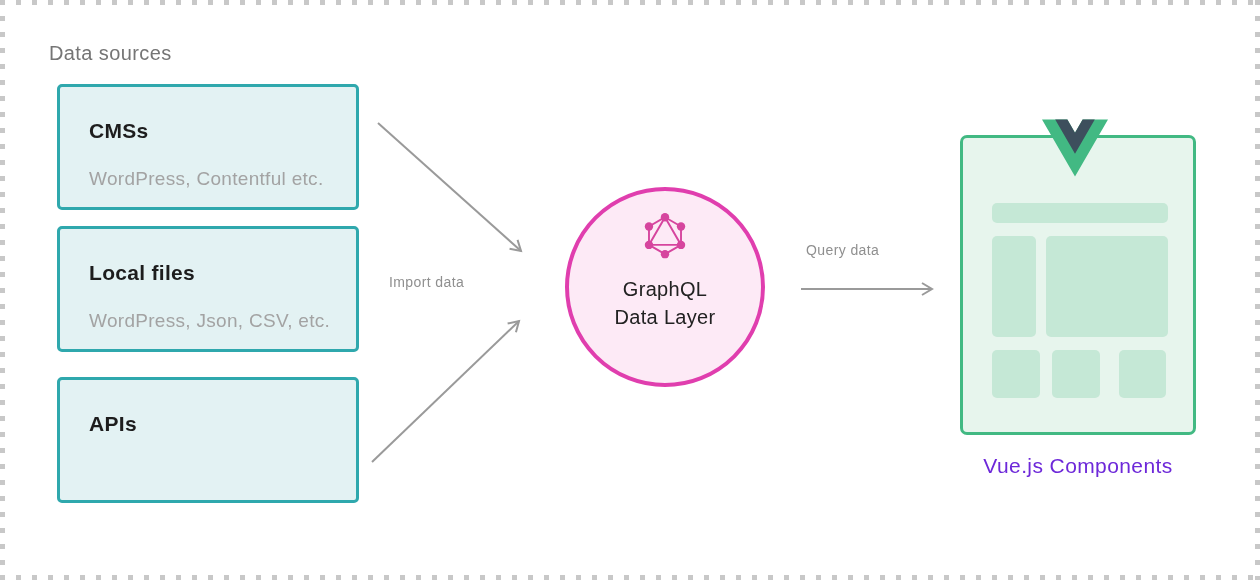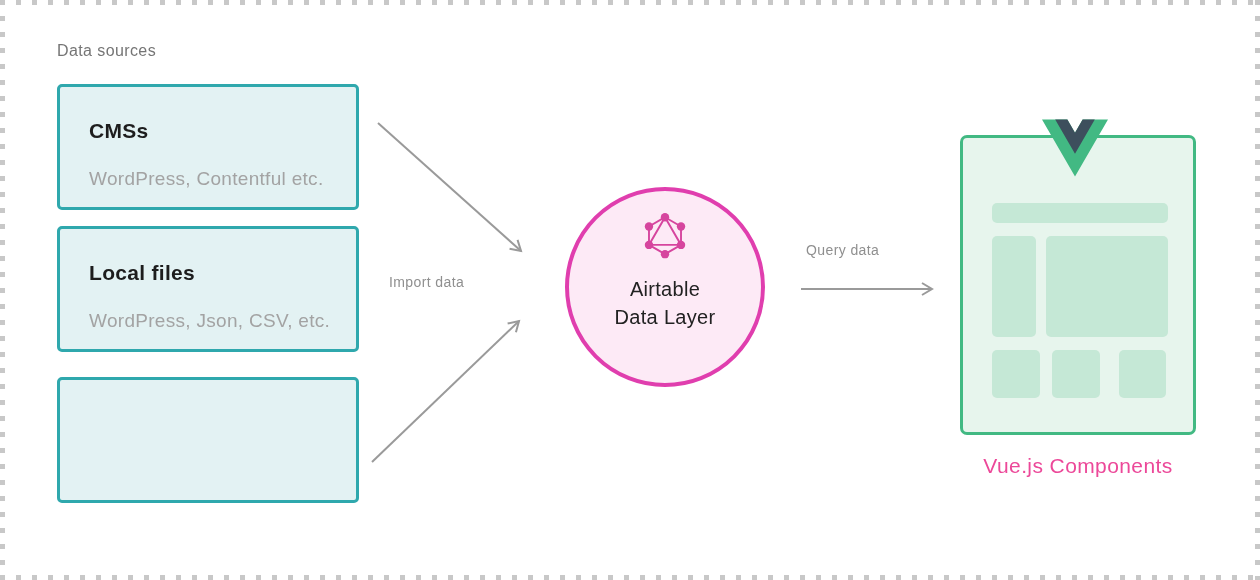--- a/index.html
+++ b/index.html
@@ -32,22 +32,22 @@
   .dash-h { left: 0; right: 0; height: 5px;
     background: repeating-linear-gradient(90deg, var(--dash-gray) 0 5px, transparent 5px 16px); }
   .dash-v { top: 0; bottom: 0; width: 5px;
     background: repeating-linear-gradient(180deg, var(--dash-gray) 0 5px, transparent 5px 16px); }
   .dash-top { top: 0; }
   .dash-bottom { bottom: 0; }
   .dash-left { left: 0; }
   .dash-right { right: 0; }
 
   .sources-label {
-    position: absolute; left: 57px; top: 42px;
-    font-size: 16px; color: var(--text-gray); letter-spacing: 0.4px;
+    position: absolute; left: 49px; top: 42px;
+    font-size: 20px; color: var(--text-gray); letter-spacing: 0.4px;
   }
 
   .source-box {
     position: absolute; left: 57px; width: 302px; height: 126px;
     background: var(--teal-bg);
     border: 3px solid var(--teal-border);
     border-radius: 5px;
     box-sizing: border-box;
     padding: 32px 10px 0 29px;
   }
@@ -105,21 +105,21 @@
   .blk-card1 { left: 29px; top: 212px; width: 48px; height: 48px; }
   .blk-card2 { left: 89px; top: 212px; width: 48px; height: 48px; }
   .blk-card3 { left: 156px; top: 212px; width: 47px; height: 48px; }
 
   .vue-logo { position: absolute; left: 1042px; top: 119px; z-index: 2; }
   .vue-poly-outer { fill: var(--vue-green); }
   .vue-poly-inner { fill: var(--vue-dark); }
 
   .vue-label {
     position: absolute; left: 950px; top: 454px; width: 256px;
-    text-align: center; font-size: 21px; color: #ec4899; letter-spacing: 0.4px;
+    text-align: center; font-size: 21px; color: #6d28d9; letter-spacing: 0.4px;
   }
 </style>
 </head>
 <body>
 
 <div class="canvas">
 
   <div class="dash dash-h dash-top"></div>
   <div class="dash dash-h dash-bottom"></div>
   <div class="dash dash-v dash-left"></div>
@@ -129,20 +129,21 @@
 
   <div class="source-box box-cms">
     <div class="box-title">CMSs</div>
     <div class="box-subtitle">WordPress, Contentful etc.</div>
   </div>
   <div class="source-box box-local">
     <div class="box-title">Local files</div>
     <div class="box-subtitle">WordPress, Json, CSV, etc.</div>
   </div>
   <div class="source-box box-apis">
+    <div class="box-title">APIs</div>
   </div>
 
   <svg class="arrows-svg" width="1260" height="580">
     <defs>
       <marker id="ah" viewBox="0 0 16 16" refX="13" refY="8" markerWidth="16" markerHeight="16" markerUnits="userSpaceOnUse" orient="auto">
         <path class="arrowhead-path" d="M3,2 L13,8 L3,14"></path>
       </marker>
     </defs>
     <line class="arrow-line" x1="378" y1="123" x2="521" y2="251" marker-end="url(#ah)"></line>
     <line class="arrow-line" x1="372" y1="462" x2="519" y2="321" marker-end="url(#ah)"></line>
@@ -157,21 +158,21 @@
       <polygon class="gq-stroke" points="50,20 78.6,36.5 78.6,69.5 50,86 21.4,69.5 21.4,36.5"></polygon>
       <polygon class="gq-stroke" points="50,20 78.6,69.5 21.4,69.5"></polygon>
       <circle class="gq-dot" cx="50" cy="20" r="7.5"></circle>
       <circle class="gq-dot" cx="78.6" cy="36.5" r="7.5"></circle>
       <circle class="gq-dot" cx="78.6" cy="69.5" r="7.5"></circle>
       <circle class="gq-dot" cx="50" cy="86" r="7.5"></circle>
       <circle class="gq-dot" cx="21.4" cy="69.5" r="7.5"></circle>
       <circle class="gq-dot" cx="21.4" cy="36.5" r="7.5"></circle>
     </svg>
     <div class="graphql-title">
-      <div>Airtable</div>
+      <div>GraphQL</div>
       <div>Data Layer</div>
     </div>
   </div>
 
   <div class="vue-node">
     <div class="vue-block blk-header"></div>
     <div class="vue-block blk-sidebar"></div>
     <div class="vue-block blk-main"></div>
     <div class="vue-block blk-card1"></div>
     <div class="vue-block blk-card2"></div>

